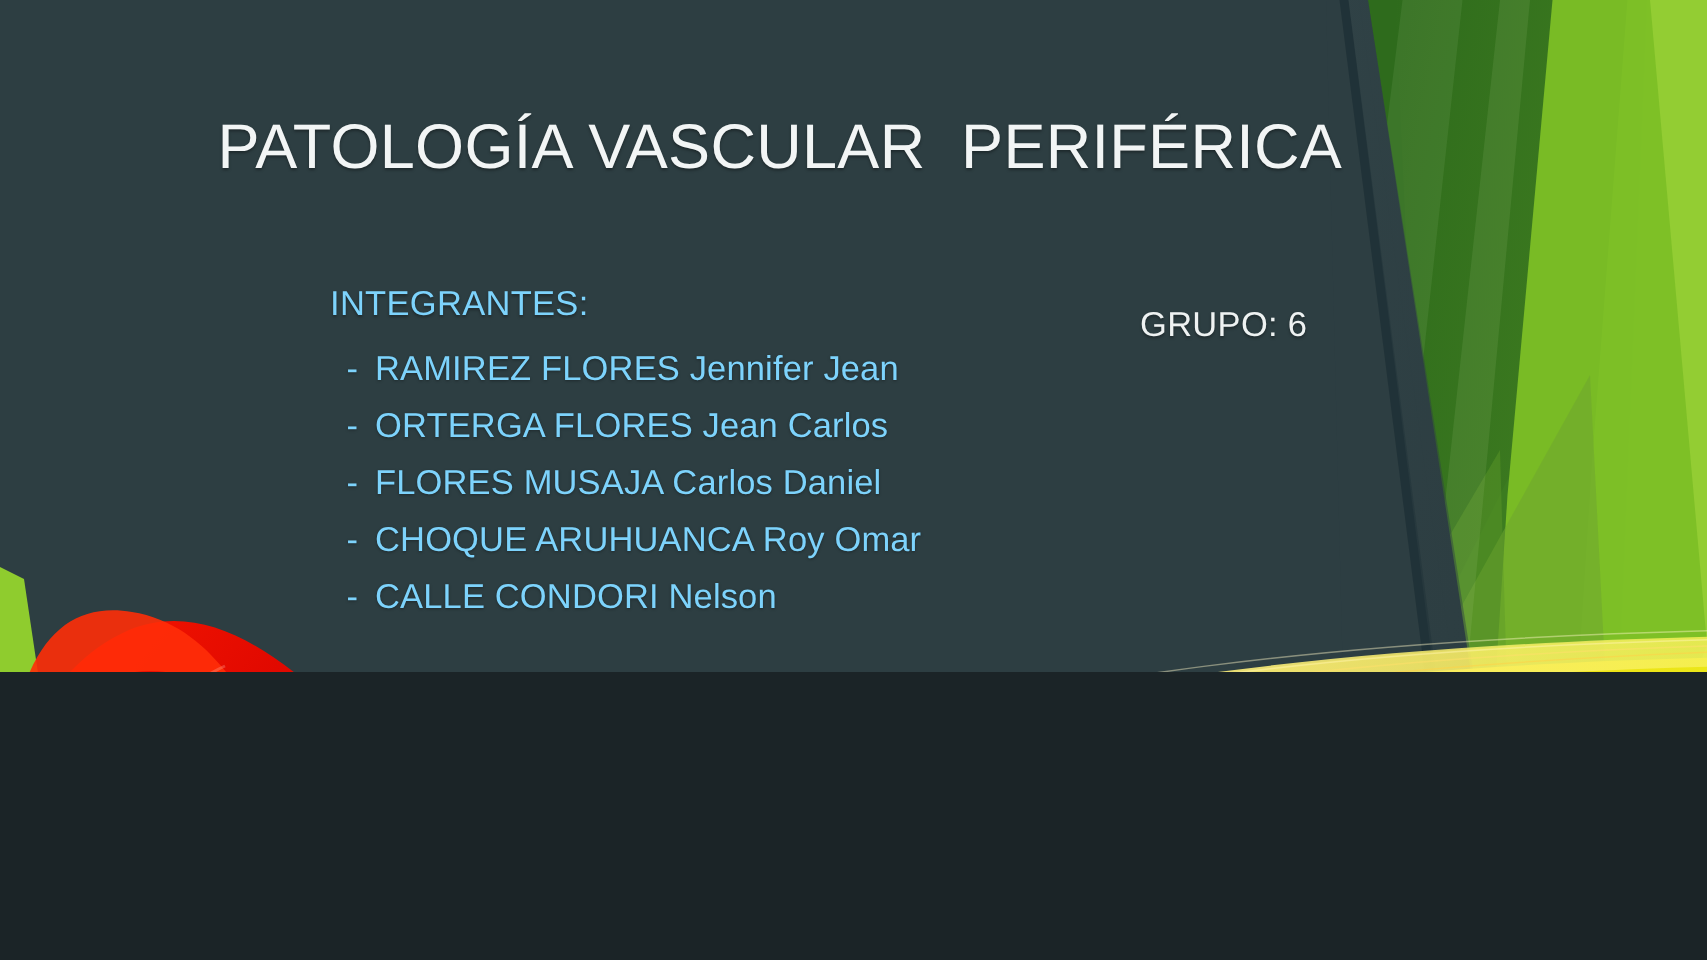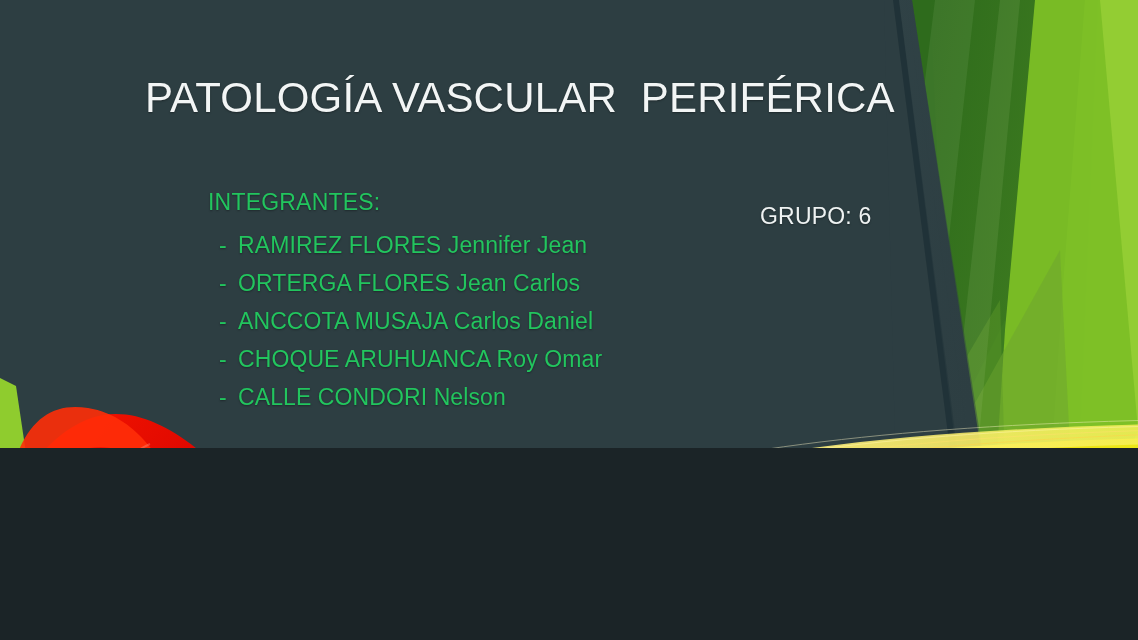--- a/index.html
+++ b/index.html
@@ -23,22 +23,22 @@
     font-size:42px;
     font-weight:400;
     letter-spacing:0.2px;
     color:#f2f5f5;
     white-space:pre;
     text-shadow:0 1px 2px rgba(0,0,0,.35);
   }
 
   #integrantes-block{
     position:absolute;
-    left:208px; top:188px;
-    color:#22c55e;
+    left:220px; top:188px;
+    color:#7dd3fc;
   }
   #integrantes-heading{
     font-size:23px;
     line-height:28px;
     letter-spacing:0.2px;
     margin-bottom:10px;
     text-shadow:0 1px 2px rgba(0,0,0,.35);
   }
   .member-row{
     display:flex;
@@ -216,21 +216,21 @@
         <span class="member-name">RAMIREZ FLORES Jennifer Jean</span>
       </div>
 
       <div class="member-row">
         <span class="member-dash">-</span>
         <span class="member-name">ORTERGA FLORES Jean Carlos</span>
       </div>
 
       <div class="member-row">
         <span class="member-dash">-</span>
-        <span class="member-name">ANCCOTA MUSAJA Carlos Daniel</span>
+        <span class="member-name">FLORES MUSAJA Carlos Daniel</span>
       </div>
 
       <div class="member-row">
         <span class="member-dash">-</span>
         <span class="member-name">CHOQUE ARUHUANCA Roy Omar</span>
       </div>
 
       <div class="member-row">
         <span class="member-dash">-</span>
         <span class="member-name">CALLE CONDORI Nelson</span>

